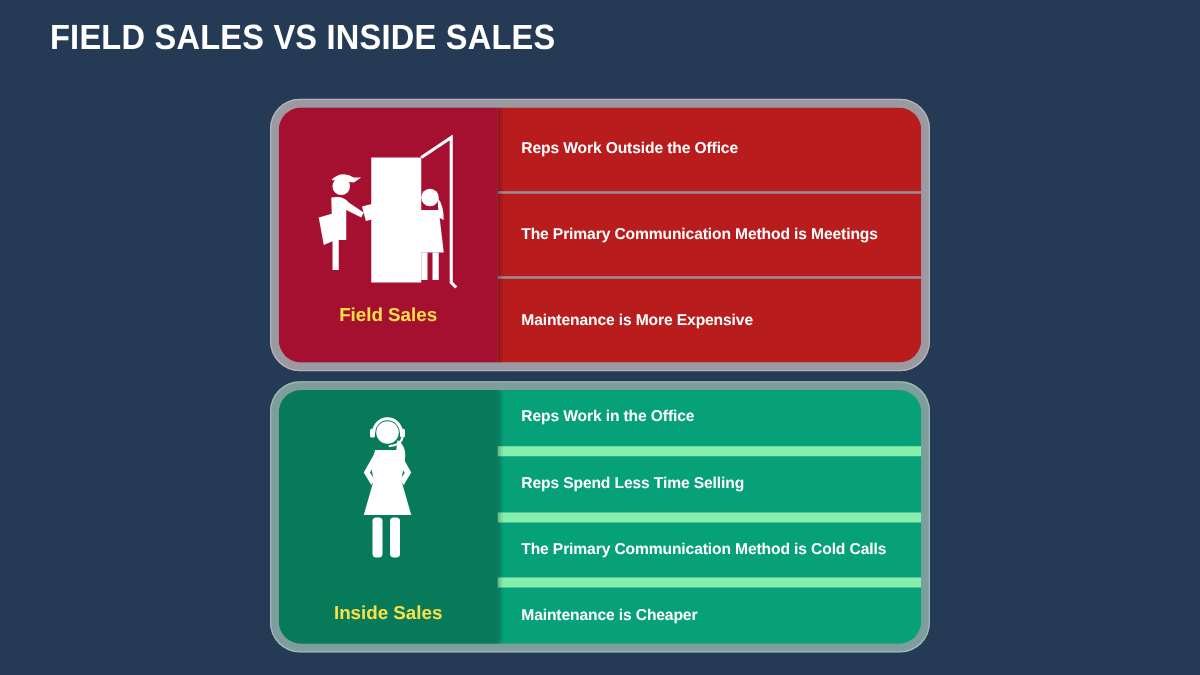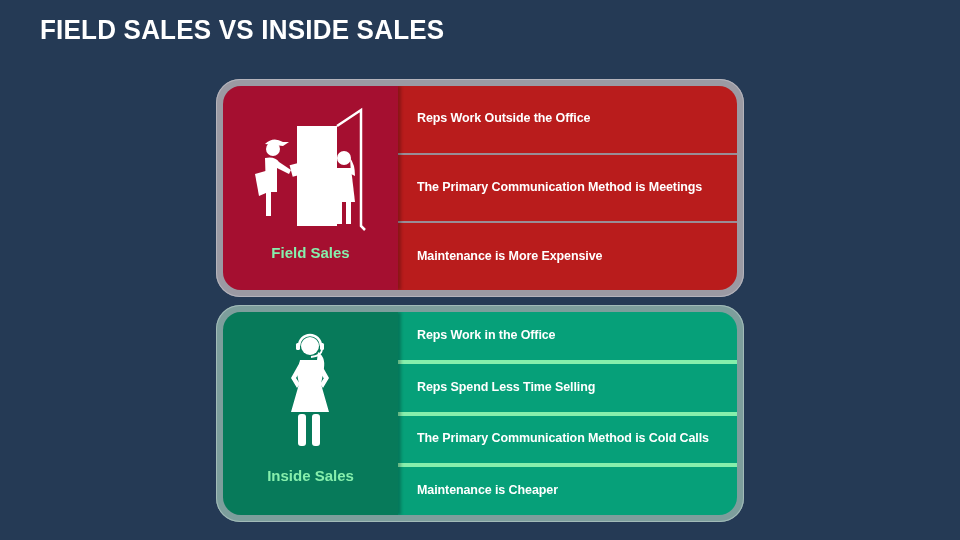--- a/index.html
+++ b/index.html
@@ -51,46 +51,46 @@
   }
   .field .left-col { background: #a50f30; }
   .inside .left-col { background: #077a5a; }
   .illustration { position: absolute; }
   .field .illustration { left: 28px; top: 20px; width: 120px; height: 130px; }
   .inside .illustration { left: 60px; top: 20px; width: 60px; height: 125px; }
   .col-label {
     position: absolute;
     left: 0; right: 0;
     text-align: center;
-    color: #86efac;
+    color: #fde047;
     font-weight: bold;
     font-size: 15px;
   }
   .field .col-label { top: 158px; }
-  .inside .col-label { top: 155px; }
+  .inside .col-label { top: 170px; }
   .rows {
     flex: 1;
     display: flex;
     flex-direction: column;
     height: 100%;
   }
   .row {
     flex: 1;
     display: flex;
     align-items: center;
     padding-left: 19px;
     color: #ffffff;
     font-size: 12.5px;
     font-weight: bold;
     letter-spacing: -0.1px;
   }
   .field .row { background: #b91c1c; }
   .inside .row { background: #06a079; }
   .field .row + .row { border-top: 2px solid #9a8d96; }
-  .inside .row + .row { border-top: 4px solid #86efac; }
+  .inside .row + .row { border-top: 8px solid #86efac; }
   .row-text { position: relative; top: -1px; }
 </style>
 </head>
 <body>
 
 <div class="title">FIELD SALES VS INSIDE SALES</div>
 
 <div class="panel field">
   <div class="panel-inner">
     <div class="left-col">

